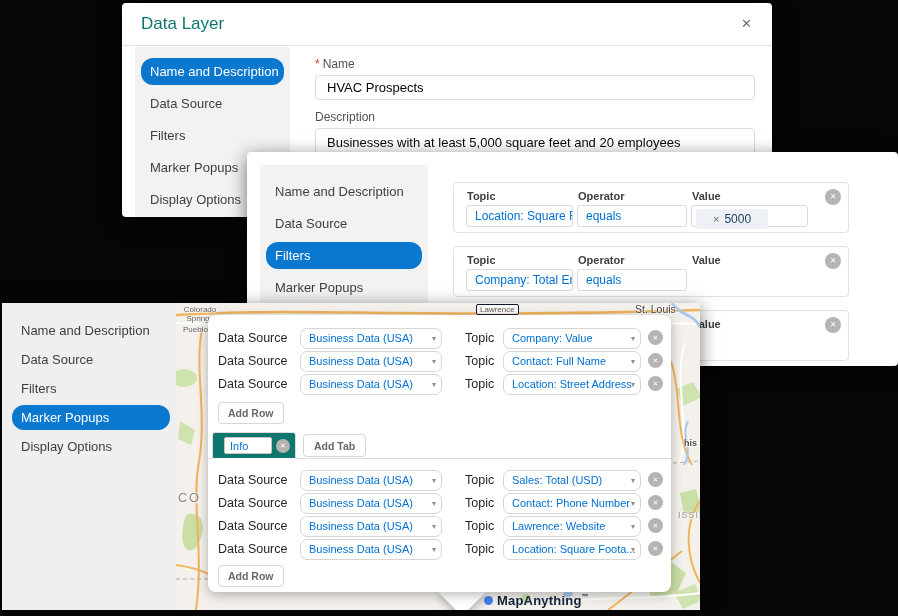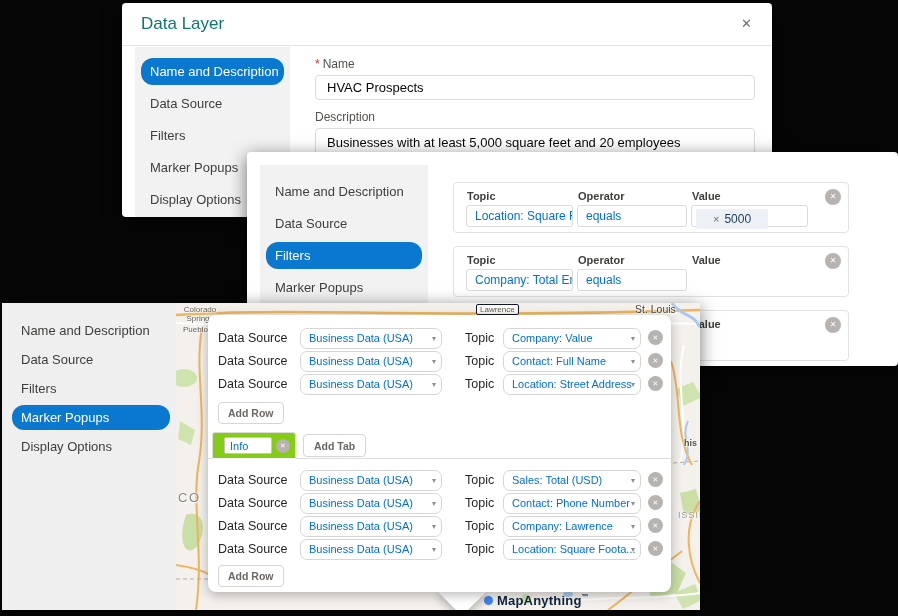--- a/index.html
+++ b/index.html
@@ -91,21 +91,21 @@
   .psel .caret { position:absolute; right:5px; top:0; color:#8e8e8e; font-size:8px; line-height:20px; }
   .sel1 { left:82px; width:142px; } .sel2 { left:285px; width:138px; }
   .prow .circle-x { position:absolute; right:0; top:2px; width:15px; height:15px; line-height:15px; font-size:7px; }
   .r1 { top:13px; } .r2 { top:36px; } .r3 { top:59px; }
   .r4 { top:155px; } .r5 { top:178px; } .r6 { top:201px; } .r7 { top:224px; }
   .addbtn { position:absolute; left:10px; font-size:10.5px; font-weight:700; color:#6b6865;
             background:#fff; border:1px solid #d8d6d4; border-radius:4px; padding:4px 9px;
             cursor:pointer; font-family:inherit; }
   .addrow1 { top:87px; } .addrow2 { top:250px; }
   .tabbar { position:absolute; left:0; right:0; top:117px; height:27px; border-bottom:1px solid #dcdcdc; }
-  .tab-active { position:absolute; left:4px; top:0; width:84px; height:27px; background:#84cc16;
+  .tab-active { position:absolute; left:4px; top:0; width:84px; height:27px; background:#0f766e;
                 border:1px solid #dcdcdc; border-bottom:1px solid #fff; border-radius:3px 3px 0 0; }
   .tab-input { position:absolute; left:11px; top:4px; width:48px; height:17px; border:1px solid #c9c7c5;
                border-radius:2px; font-size:11px; color:#0070d2; text-indent:5px; font-family:inherit; }
   .tab-active .circle-x { position:absolute; right:5px; top:6px; width:14px; height:14px;
                           line-height:14px; font-size:7px; }
   .addtab { position:absolute; left:95px; top:2px; height:23px; font-size:10.5px; font-weight:700;
             color:#6b6865; background:#fff; border:1px solid #d8d6d4; border-radius:4px;
             padding:0 10px; cursor:pointer; font-family:inherit; }
 </style>
 </head>
@@ -280,21 +280,21 @@
           <span class="lbl">Data Source</span>
           <div class="psel sel1"><span>Business Data (USA)</span><span class="caret">▾</span></div>
           <span class="tlbl">Topic</span>
           <div class="psel sel2"><span>Contact: Phone Number</span><span class="caret">▾</span></div>
           <button class="circle-x">✕</button>
         </div>
         <div class="prow r6">
           <span class="lbl">Data Source</span>
           <div class="psel sel1"><span>Business Data (USA)</span><span class="caret">▾</span></div>
           <span class="tlbl">Topic</span>
-          <div class="psel sel2"><span>Company: Lawrence</span><span class="caret">▾</span></div>
+          <div class="psel sel2"><span>Lawrence: Website</span><span class="caret">▾</span></div>
           <button class="circle-x">✕</button>
         </div>
         <div class="prow r7">
           <span class="lbl">Data Source</span>
           <div class="psel sel1"><span>Business Data (USA)</span><span class="caret">▾</span></div>
           <span class="tlbl">Topic</span>
           <div class="psel sel2"><span>Location: Square Foota...</span><span class="caret">▾</span></div>
           <button class="circle-x">✕</button>
         </div>
 

